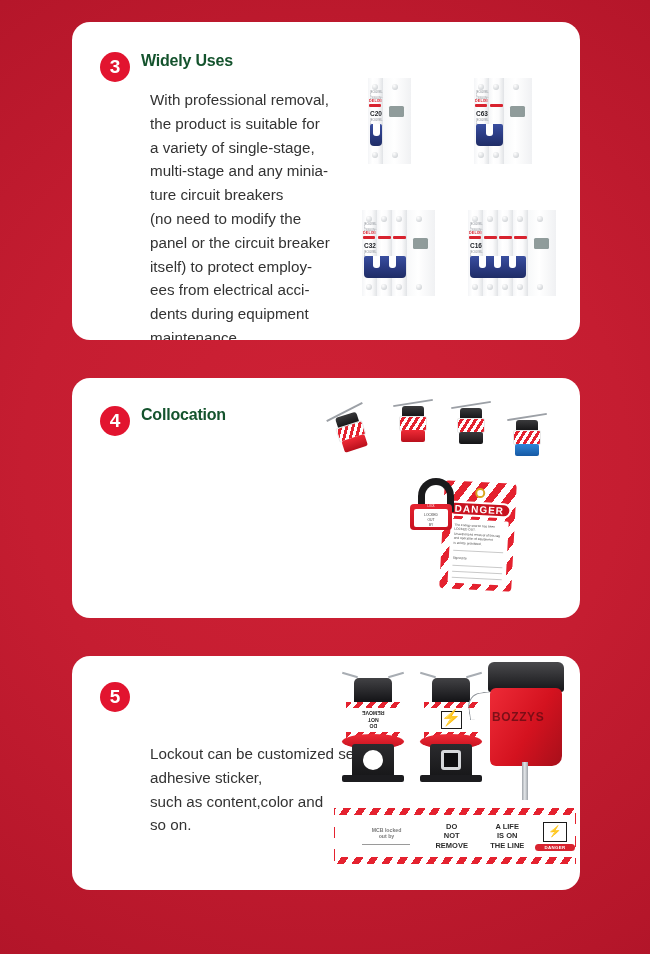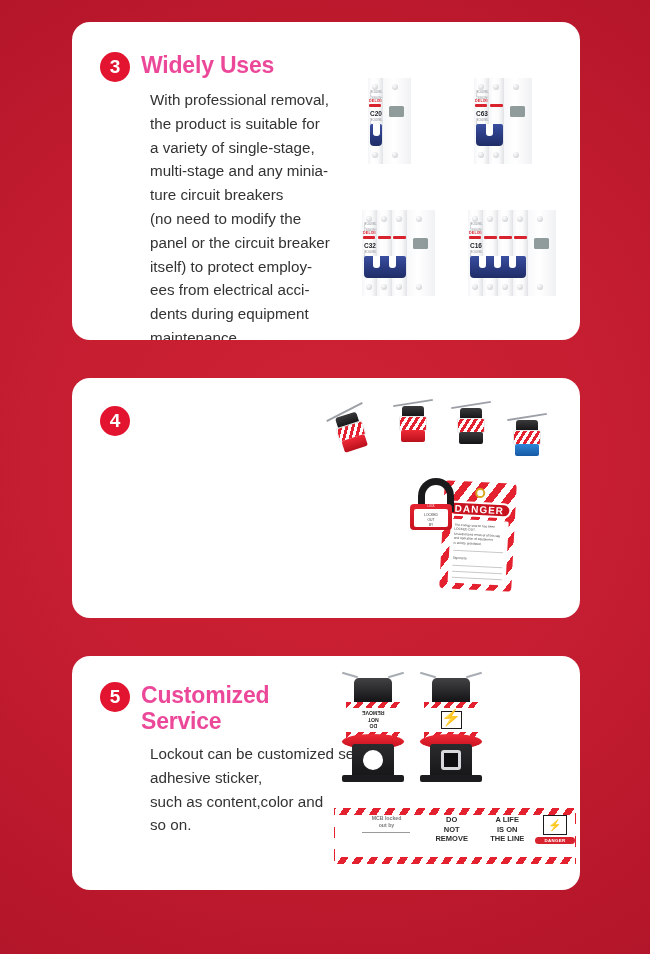--- a/index.html
+++ b/index.html
@@ -49,23 +49,23 @@
     font-size: 19px;
     font-weight: bold;
     display: flex;
     align-items: center;
     justify-content: center;
     flex: 0 0 30px;
     line-height: 1;
   }
   .badge-inner { transform: translateY(-1px); }
   .title {
-    font-size: 23px;
-    font-weight: bold;
-    color: #ec4899;
+    font-size: 16px;
+    font-weight: bold;
+    color: #14532d;
     line-height: 1.13;
     letter-spacing: -0.2px;
     white-space: pre-line;
   }
 
   
   .body-text {
     position: absolute;
     font-size: 15.2px;
     line-height: 23.8px;
@@ -435,21 +435,21 @@
 
   .sticker {
     position: absolute;
     background: #ffffff;
     border: 1px solid #dcdcdc;
     border-top: 7px solid transparent;
     border-bottom: 7px solid transparent;
     border-image:
       repeating-linear-gradient(-58deg,#e4222f 0 6px,#ffffff 6px 12px) 7;
     display: flex;
-    align-items: flex-start;
+    align-items: center;
   }
   .st-col {
     font-size: 7.5px;
     font-weight: bold;
     color: #2c2c2c;
     text-align: center;
     line-height: 9.5px;
     white-space: pre-line;
   }
   .st-small {
@@ -602,20 +602,21 @@
       </div>
     </div>
   </div>
 
   <div class="card" id="card-4">
 
     <div class="head" style="left:28px; top:28px;">
       <div class="badge">
         <span class="badge-inner">4</span>
       </div>
+      <div class="title">Collocation</div>
     </div>
 
 
     <div style="position:absolute; left:260px; top:26px; width:240px; height:60px;">
 
       <div class="mini-lock" style="left:4px; top:10px; transform:rotate(-18deg);">
         <div class="ml-cap"></div>
         <div class="ml-band">
             <div class="ml-tri">
               <i>⚡</i>
@@ -686,22 +687,20 @@
       </div>
     </div>
   </div>
 
   <div class="card" id="card-5">
 
     <div class="head" style="left:28px; top:26px;">
       <div class="badge">
         <span class="badge-inner">5</span>
       </div>
-      <div class="title">Customized
-Service</div>
     </div>
 
     <div class="body-text" style="left:78px; top:86px; width:270px;">Lockout can be customized self-adhesive sticker,
 such as content,color and
 so on.</div>
 
     <div class="mcb" style="left:270px; top:14px;">
       <div class="mcb-wing-l"></div>
       <div class="mcb-wing-r"></div>
       <div class="mcb-cap"></div>
@@ -724,20 +723,27 @@
       <div class="mcb-label">
         <div class="mcb-tri-wrap">⚡</div>
       </div>
       <div class="mcb-collar"></div>
       <div class="mcb-foot">
         <div class="mcb-hole sq"></div>
       </div>
       <div class="mcb-pad"></div>
     </div>
 
+    <div class="bozzys-dev" style="left:408px; top:6px;">
+      <div class="bz-wire"></div>
+      <div class="bz-cap"></div>
+      <div class="bz-body"></div>
+      <div class="bz-txt">BOZZYS</div>
+      <div class="bz-stem"></div>
+    </div>
 
     <div class="sticker" style="left:262px; top:152px; width:242px; height:56px;">
       <div style="flex:1.35; padding-left:14px;">
         <div class="st-small">MCB locked
 out by</div>
         <div class="st-rule"></div>
       </div>
       <div style="flex:1;" class="st-col">DO
 NOT
 REMOVE</div>

